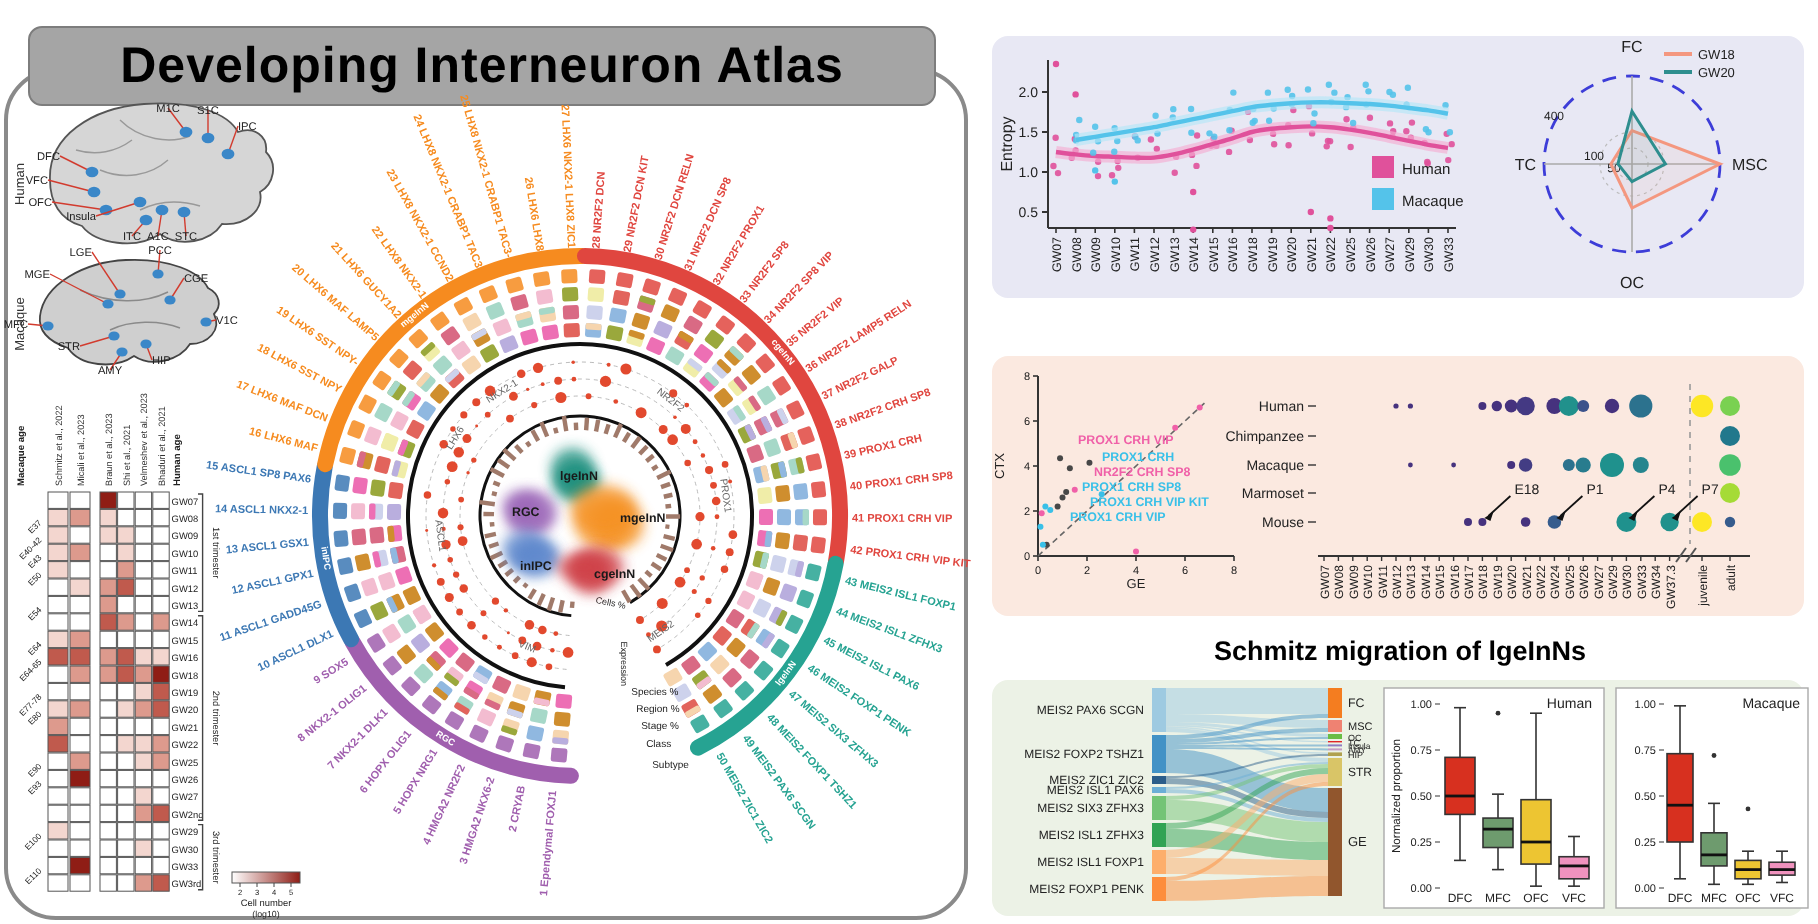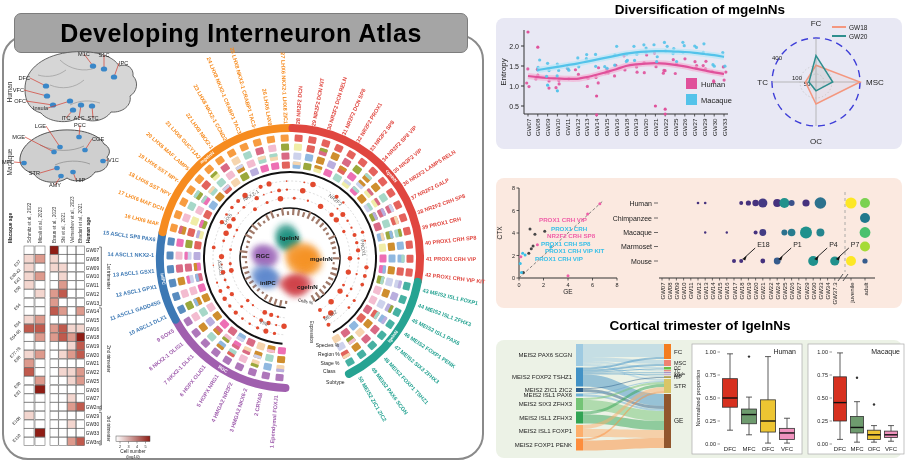--- a/index.html
+++ b/index.html
@@ -811,21 +811,20 @@
             <text x="260" y="285" font-size="6.2" fill="#1a1a1a" text-anchor="start" font-weight="bold">inIPC</text>
             <text x="280" y="240" font-size="6.2" fill="#1a1a1a" text-anchor="start" font-weight="bold">lgeInN</text>
             <text x="310" y="261" font-size="6.2" fill="#1a1a1a" text-anchor="start" font-weight="bold">mgeInN</text>
             <text x="297" y="289" font-size="6.2" fill="#1a1a1a" text-anchor="start" font-weight="bold">cgeInN</text>
           </g>
         </g>
       </svg>
   </div>
 
   <div class="rpanel" id="p1">
-    <div class="panel-title">Diversification of mgeInNs</div>
     <svg id="svg1" width="412" height="156" viewBox="0 0 412 156">
         <rect x="2" y="16" width="406" height="131" rx="8" fill="#e8e8f4"></rect>
         <g>
           <line x1="30" y1="28" x2="30" y2="112" stroke="#333" stroke-width="1"></line>
           <line x1="30" y1="112" x2="234" y2="112" stroke="#333" stroke-width="1"></line>
           <line x1="27" y1="104" x2="30" y2="104" stroke="#333" stroke-width="1"></line>
           <text x="25" y="106.5" font-size="7" fill="#222" text-anchor="end">0.5</text>
           <line x1="27" y1="84" x2="30" y2="84" stroke="#333" stroke-width="1"></line>
           <text x="25" y="86.5" font-size="7" fill="#222" text-anchor="end">1.0</text>
           <line x1="27" y1="64" x2="30" y2="64" stroke="#333" stroke-width="1"></line>
@@ -1184,21 +1183,21 @@
           <line x1="333.20000000000005" y1="88" x2="322.20000000000005" y2="98" stroke="#111" stroke-width="0.9"></line>
           <polygon points="320.20000000000005,99 324.70000000000005,96 323.20000000000005,100.5" fill="#111"></polygon>
           <text x="356.8" y="87" font-size="7" fill="#222" text-anchor="start">P7</text>
           <line x1="354.8" y1="88" x2="343.8" y2="98" stroke="#111" stroke-width="0.9"></line>
           <polygon points="341.8,99 346.3,96 344.8,100.5" fill="#111"></polygon>
         </g>
       </svg>
   </div>
 
   <div class="rpanel" id="p3">
-    <div class="panel-title">Cortical trimester of lgeInNs</div>
+    <div class="panel-title">Schmitz migration of lgeInNs</div>
     <svg id="svg3" width="412" height="142" viewBox="0 0 412 142">
         <rect x="2" y="22" width="406" height="118" rx="8" fill="#ecf2e6"></rect>
         <g>
           <path d="M89,26 C129.5,26 129.5,26 170,26 L170,39 C129.5,39 129.5,39 89,39 Z" fill="#9ecae1" opacity="0.5"></path>
           <path d="M89,39 C129.5,39 129.5,42 170,42 L170,46 C129.5,46 129.5,43 89,43 Z" fill="#9ecae1" opacity="0.5"></path>
           <path d="M89,43 C129.5,43 129.5,49 170,49 L170,50.5 C129.5,50.5 129.5,44.5 89,44.5 Z" fill="#9ecae1" opacity="0.5"></path>
           <path d="M89,44.5 C129.5,44.5 129.5,52.5 170,52.5 L170,53.2 C129.5,53.2 129.5,45.2 89,45.2 Z" fill="#9ecae1" opacity="0.5"></path>
           <path d="M89,45.2 C129.5,45.2 129.5,58.2 170,58.2 L170,59 C129.5,59 129.5,46 89,46 Z" fill="#9ecae1" opacity="0.5"></path>
           <path d="M89,46 C129.5,46 129.5,61 170,61 L170,63 C129.5,63 129.5,48 89,48 Z" fill="#9ecae1" opacity="0.5"></path>
           <path d="M89,49.5 C129.5,49.5 129.5,39 170,39 L170,41 C129.5,41 129.5,51.5 89,51.5 Z" fill="#4292c6" opacity="0.5"></path>

